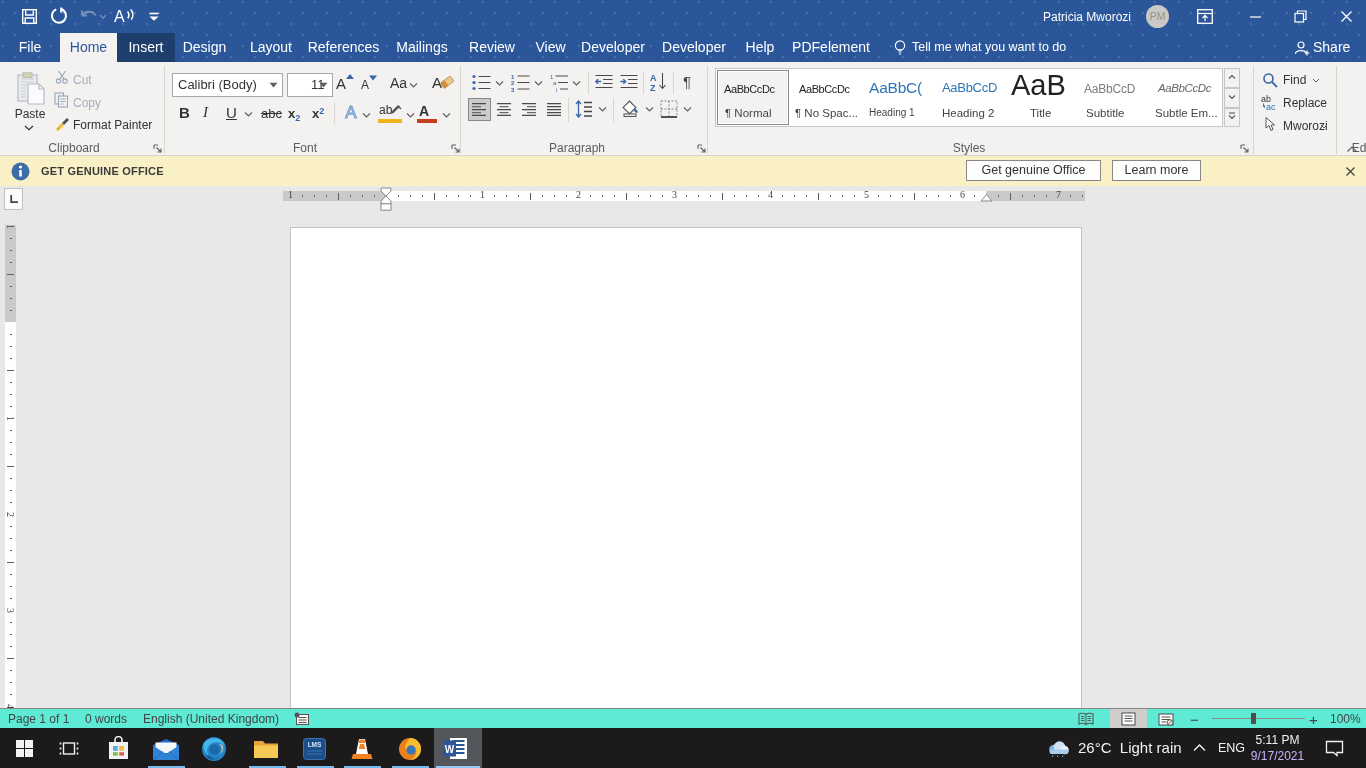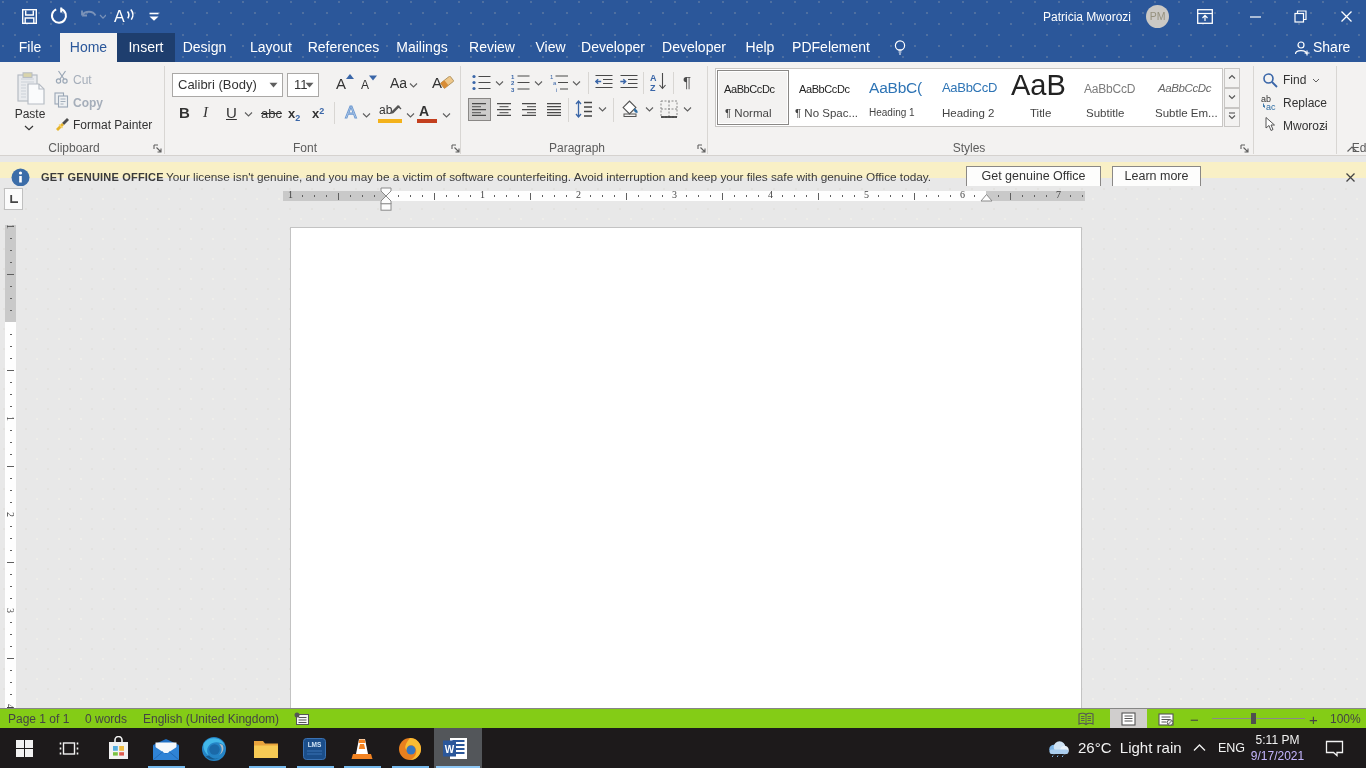--- a/index.html
+++ b/index.html
@@ -6,24 +6,24 @@
 html,body { width:1366px; height:768px; overflow:hidden; }
 body { font-family:"Liberation Sans", sans-serif; position:relative; background:#e8e8e8; }
 .abs { position:absolute; }
 
 #titlebar { left:0; top:0; width:1366px; height:33px; background-color:#2b579a; background-image:radial-gradient(circle, rgba(205,200,180,0.22) 0.7px, rgba(205,200,180,0) 1.2px), radial-gradient(circle, rgba(205,200,180,0.22) 0.7px, rgba(205,200,180,0) 1.2px); background-size:24px 22px, 24px 22px; background-position:3px 2px, 15px 13px; }
 #tabsrow { left:0; top:33px; width:1366px; height:29px; background-color:#2b579a; background-image:radial-gradient(circle, rgba(205,200,180,0.22) 0.7px, rgba(205,200,180,0) 1.2px), radial-gradient(circle, rgba(205,200,180,0.22) 0.7px, rgba(205,200,180,0) 1.2px); background-size:24px 22px, 24px 22px; background-position:3px 13px, 15px 2px; }
 .tab { position:absolute; top:0; height:29px; color:#fff; font-size:14px; line-height:29px; text-align:center; }
 #ribbon { left:0; top:62px; width:1366px; height:94px; background:#f3f2f1; border-bottom:1px solid #d5d2cf; }
 .gsep { position:absolute; top:4px; width:1px; height:88px; background:#d8d6d3; }
 .glabel { position:absolute; top:79px; height:14px; font-size:12px; color:#5c5c5c; text-align:center; }
-#msgbar { left:0; top:156px; width:1366px; height:16px; background:#f9f0c6;margin-top:6px; }
+#msgbar { left:0; top:156px; width:1366px; height:39px; background:#f9f0c6; }
 #docarea { left:0; top:186px; width:1366px; height:522px; background-color:#e8e8e8; background-image:radial-gradient(circle, rgba(250,246,235,0.38) 0.8px, rgba(250,246,235,0) 1.3px), radial-gradient(circle, rgba(218,215,208,0.35) 0.8px, rgba(218,215,208,0) 1.3px); background-size:22px 20px, 22px 20px; background-position:4px 3px, 15px 13px; overflow:hidden; }
 #page { position:absolute; left:290px; top:41px; width:792px; height:600px; background:#fff; border:1px solid #c3c3c3; }
-#statusbar { left:0; top:708px; width:1366px; height:20px; background:#84cc16; border-top:1px solid #868686; font-size:12px; color:#444; }
+#statusbar { left:0; top:708px; width:1366px; height:20px; background:#5eead4; border-top:1px solid #868686; font-size:12px; color:#444; }
 #taskbar { left:0; top:728px; width:1366px; height:40px; background:#1d1a1b; }
 </style>
 </head>
 <body>
 <div class="abs" id="titlebar">
 
  <svg class="abs" style="left:21px;top:8px" width="17" height="17" viewBox="0 0 17 17">
   <rect x="1.7" y="1.7" width="13.6" height="13.6" fill="none" stroke="#fff" stroke-width="1.4"></rect>
   <path d="M4.7 2.4 V7 H12.3 V2.4" fill="none" stroke="#fff" stroke-width="1.4"></path>
   <path d="M4.2 15 V10 H12.8 V15" fill="none" stroke="#fff" stroke-width="1.4"></path>
@@ -81,20 +81,21 @@
  <div class="tab" style="left:462px;width:60px;">Review</div>
  <div class="tab" style="left:528px;width:45px;">View</div>
  <div class="tab" style="left:577px;width:72px;">Developer</div>
  <div class="tab" style="left:658px;width:72px;">Developer</div>
  <div class="tab" style="left:739px;width:42px;">Help</div>
  <div class="tab" style="left:786px;width:90px;">PDFelement</div>
  <svg class="abs" style="left:893px;top:6px" width="14" height="18" viewBox="0 0 14 18">
   <circle cx="7" cy="6.5" r="4.6" fill="none" stroke="#fff" stroke-width="1.2"></circle>
   <path d="M5.4 11 h3.2 M5.6 13 h2.8 M6 15 h2" stroke="#fff" stroke-width="1.1"></path>
  </svg>
+ <div class="tab" style="left:912px;width:170px;text-align:left;font-size:12.5px;">Tell me what you want to do</div>
  <svg class="abs" style="left:1294px;top:7px" width="17" height="16" viewBox="0 0 17 16">
   <circle cx="7" cy="5" r="3" fill="none" stroke="#fff" stroke-width="1.2"></circle>
   <path d="M1.5 14 C1.5 9.5 12.5 9.5 12.5 14" fill="none" stroke="#fff" stroke-width="1.2"></path>
   <path d="M13 10.5 v5 M10.5 13 h5" stroke="#fff" stroke-width="1.2"></path>
  </svg>
  <div class="tab" style="left:1313px;width:40px;text-align:left;">Share</div>
 </div>
 <div class="abs" id="ribbon">
  <div class="gsep" style="left:164px"></div>
  <div class="gsep" style="left:460px"></div>
@@ -142,35 +143,35 @@
   <circle cx="3.5" cy="11" r="2.1" fill="none" stroke="#9aa7b6" stroke-width="1.2"></circle>
   <circle cx="10" cy="11" r="2.1" fill="none" stroke="#9aa7b6" stroke-width="1.2"></circle>
  </svg>
  <div class="abs" style="left:73px;top:11px;font-size:12px;color:#a5aeba;">Cut</div>
 
  <svg class="abs" style="left:54px;top:30px" width="15" height="16" viewBox="0 0 15 16">
   <rect x="1" y="1" width="8.5" height="11" fill="#eef0f2" stroke="#9aa7b6" stroke-width="1.1"></rect>
   <rect x="4.5" y="4" width="9" height="11" fill="#eef0f2" stroke="#9aa7b6" stroke-width="1.1"></rect>
   <path d="M6.5 7 h5 M6.5 9.5 h5 M6.5 12 h3" stroke="#9aa7b6" stroke-width="0.9"></path>
  </svg>
- <div class="abs" style="left:73px;top:34px;font-size:12px;color:#a5aeba;font-weight:bold;">Copy</div>
+ <div class="abs" style="left:73px;top:34px;font-size:12px;color:#a5aeba;">Copy</div>
 
  <svg class="abs" style="left:54px;top:53px" width="16" height="16" viewBox="0 0 16 16">
   <path d="M8 8 L13 3 L15 5 L10 10 Z" fill="#4d4d4d"></path>
   <path d="M2 14 L8 8 L10 10 L4 16 Z" fill="#e6b32a"></path>
   <path d="M5 9.5 L8.5 13" stroke="#f4d06f" stroke-width="1.5"></path>
  </svg>
  <div class="abs" style="left:73px;top:56px;font-size:12px;color:#333;">Format Painter</div>
 
  <div class="abs" style="left:172px;top:11px;width:111px;height:24px;background:#fff;border:1px solid #aaa8a6;font-size:13px;color:#333;line-height:22px;padding-left:5px;">Calibri (Body)
   <svg style="position:absolute;right:4px;top:8px" width="9" height="7" viewBox="0 0 9 7">
         <path d="M0.5 0.8 l4 4.6 4-4.6" fill="#5f5f5f"></path>
       </svg>
  </div>
- <div class="abs" style="left:287px;top:11px;width:32px;height:24px;background:#fff;border:1px solid #aaa8a6;font-size:13px;color:#333;line-height:22px;padding-left:6px;">11
+ <div class="abs" style="left:287px;top:11px;width:46px;height:24px;background:#fff;border:1px solid #aaa8a6;font-size:13px;color:#333;line-height:22px;padding-left:23px;">11
   <svg style="position:absolute;right:4px;top:8px" width="9" height="7" viewBox="0 0 9 7">
         <path d="M0.5 0.8 l4 4.6 4-4.6" fill="#5f5f5f"></path>
       </svg>
  </div>
 
  <div class="abs" style="left:336px;top:13px;font-size:15px;color:#333;">A</div>
  <svg class="abs" style="left:346px;top:12px" width="8" height="6" viewBox="0 0 8 6">
       <path d="M4 0 L8 5 H0 Z" fill="#3a66a8"></path>
     </svg>
  <div class="abs" style="left:361px;top:16px;font-size:12px;color:#333;">A</div>
@@ -370,21 +371,20 @@
       <path d="M1 1 l3 3 3-3" fill="none" stroke="#5f5f5f" stroke-width="1"></path>
     </svg>
 </div>
 <div class="abs" id="msgbar">
  <svg class="abs" style="left:11px;top:6px" width="19" height="19" viewBox="0 0 19 19">
   <circle cx="9.5" cy="9.5" r="9" fill="#3c6da8"></circle>
   <rect x="8.2" y="8" width="2.6" height="6.5" fill="#fff"></rect>
   <circle cx="9.5" cy="5" r="1.6" fill="#fff"></circle>
  </svg>
  <div class="abs" style="left:41px;top:9px;font-size:11px;font-weight:bold;color:#3b3b3b;letter-spacing:0.2px;">GET GENUINE OFFICE</div>
- <div class="abs" style="left:166px;top:8px;width:790px;font-size:11.8px;color:#3b3b3b;">Your license isn't genuine, and you may be a victim of software counterfeiting. Avoid interruption and keep your files safe with genuine Office today.</div>
  <div class="abs" style="left:966px;top:4px;width:135px;height:21px;background:#fdfdfc;border:1px solid #8a8886;font-size:12.5px;color:#333;text-align:center;line-height:19px;">Get genuine Office</div>
  <div class="abs" style="left:1112px;top:4px;width:89px;height:21px;background:#fdfdfc;border:1px solid #8a8886;font-size:12.5px;color:#333;text-align:center;line-height:19px;">Learn more</div>
  <svg class="abs" style="left:1345px;top:10px" width="11" height="11" viewBox="0 0 11 11">
       <path d="M1.5 1.5 L9.5 9.5 M9.5 1.5 L1.5 9.5" stroke="#444" stroke-width="1.3"></path>
     </svg>
 </div>
 <div class="abs" id="docarea">
  <div id="page"></div>
 
  <div class="abs" style="left:283px;top:5px;width:802px;height:10px;background:#c9c9c9;"></div>

